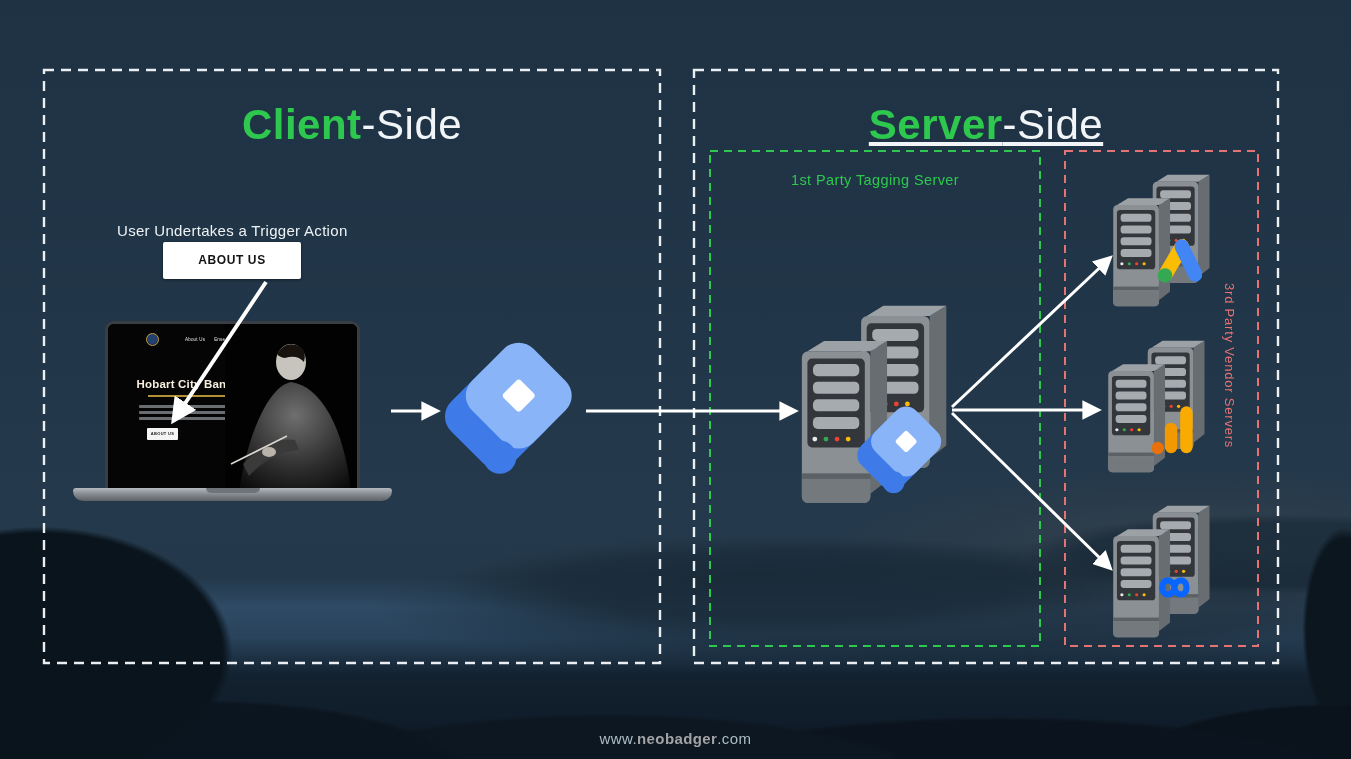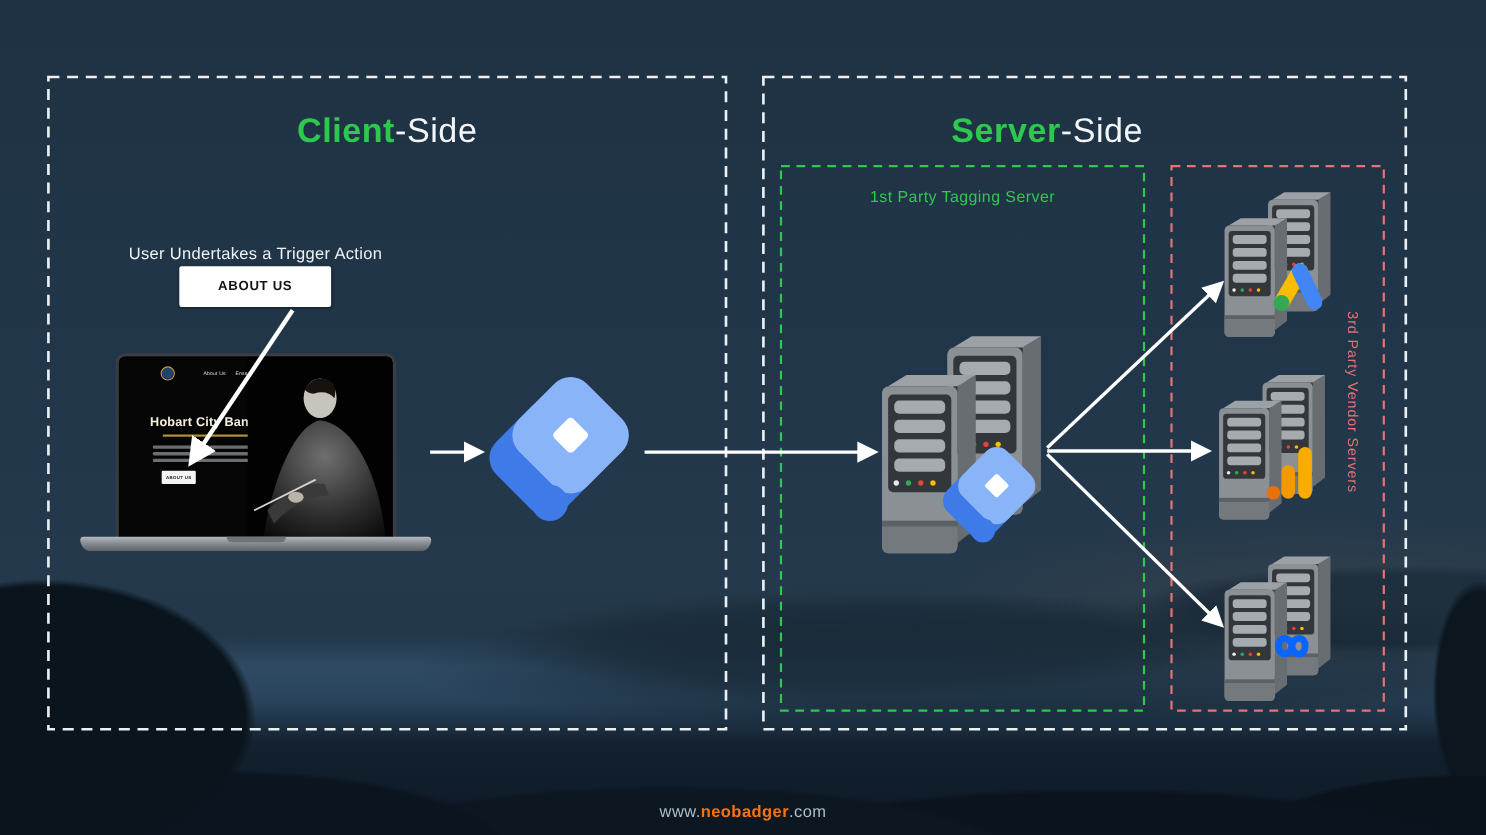--- a/index.html
+++ b/index.html
@@ -29,24 +29,24 @@
 
   
   svg.overlay { position:absolute; left:0; top:0; z-index:5; pointer-events:none; }
   .dash-white { fill:none; stroke:#eceff1; stroke-width:2.4; stroke-dasharray:10 7; }
   .dash-green { fill:none; stroke:#2DC84D; stroke-width:2; stroke-dasharray:8 6; }
   .dash-red   { fill:none; stroke:#E57373; stroke-width:2; stroke-dasharray:8 6; }
   .arrow { stroke:#ffffff; stroke-width:3; fill:none; }
   .arrow.thick { stroke-width:4; }
 
   
-  .zone-title { position:absolute; top:101px; text-align:center; font-size:31px; letter-spacing:0.5px; color:#f2f5f7; z-index:4; }
+  .zone-title { position:absolute; top:101px; text-align:center; font-size:42px; letter-spacing:0.5px; color:#f2f5f7; z-index:4; }
   .zone-title .accent { color:#2DC84D; font-weight:bold; }
   #client-title { left:44px; width:616px; }
-  #server-title { left:660px; width:584px; }
+  #server-title { left:694px; width:584px;text-decoration:underline; }
   .trigger-label { position:absolute; left:117px; top:222px; font-size:15px; color:#eef2f4; letter-spacing:0.3px; z-index:4; }
   .about-btn { position:absolute; left:163px; top:242px; width:138px; height:37px; background:#ffffff;
       color:#141414; font-size:12px; font-weight:bold; letter-spacing:0.6px; text-align:center; line-height:37px;
       border:none; border-radius:2px; z-index:4; box-shadow:0 1px 3px rgba(0,0,0,0.45); font-family:"Liberation Sans",sans-serif; }
   .tagging-label { position:absolute; left:710px; top:172px; width:330px; text-align:center; font-size:14.5px; color:#2DC84D; letter-spacing:0.4px; z-index:4; }
   .vendor-label { position:absolute; left:1222px; top:283px; height:230px; writing-mode:vertical-rl;
       font-size:13px; color:#E57373; letter-spacing:0.8px; z-index:4; }
 
   
   .laptop { position:absolute; left:73px; top:321px; width:319px; height:182px; z-index:4; }
@@ -83,21 +83,21 @@
   #central-gtm-badge { left:856px; top:402px; width:94px; z-index:6; }
   #vendor-top { left:1112px; top:173px; width:100px; }
   #vendor-mid { left:1107px; top:339px; width:100px; }
   #vendor-bot { left:1112px; top:504px; width:100px; }
   #ads-logo { left:1152px; top:236px; width:50px; z-index:6; }
   #ga-logo { left:1150px; top:403px; width:46px; z-index:6; }
   #meta-logo { left:1149px; top:571px; width:50px; z-index:6; }
 
   
   .footer { position:absolute; left:0; top:730px; width:100%; text-align:center; font-size:15px; color:#aebdc6; z-index:4; letter-spacing:0.4px; }
-  .footer .brand { color:#f97316; font-weight:bold; }
+  .footer .brand { color:#a3a3a3; font-weight:bold; }
 
   .hidden-defs { position:absolute; width:0; height:0; overflow:hidden; }
 </style>
 </head>
 <body>
 
 <div class="canvas">
 
   <div class="bg"></div>
   <div class="terrain"></div>

